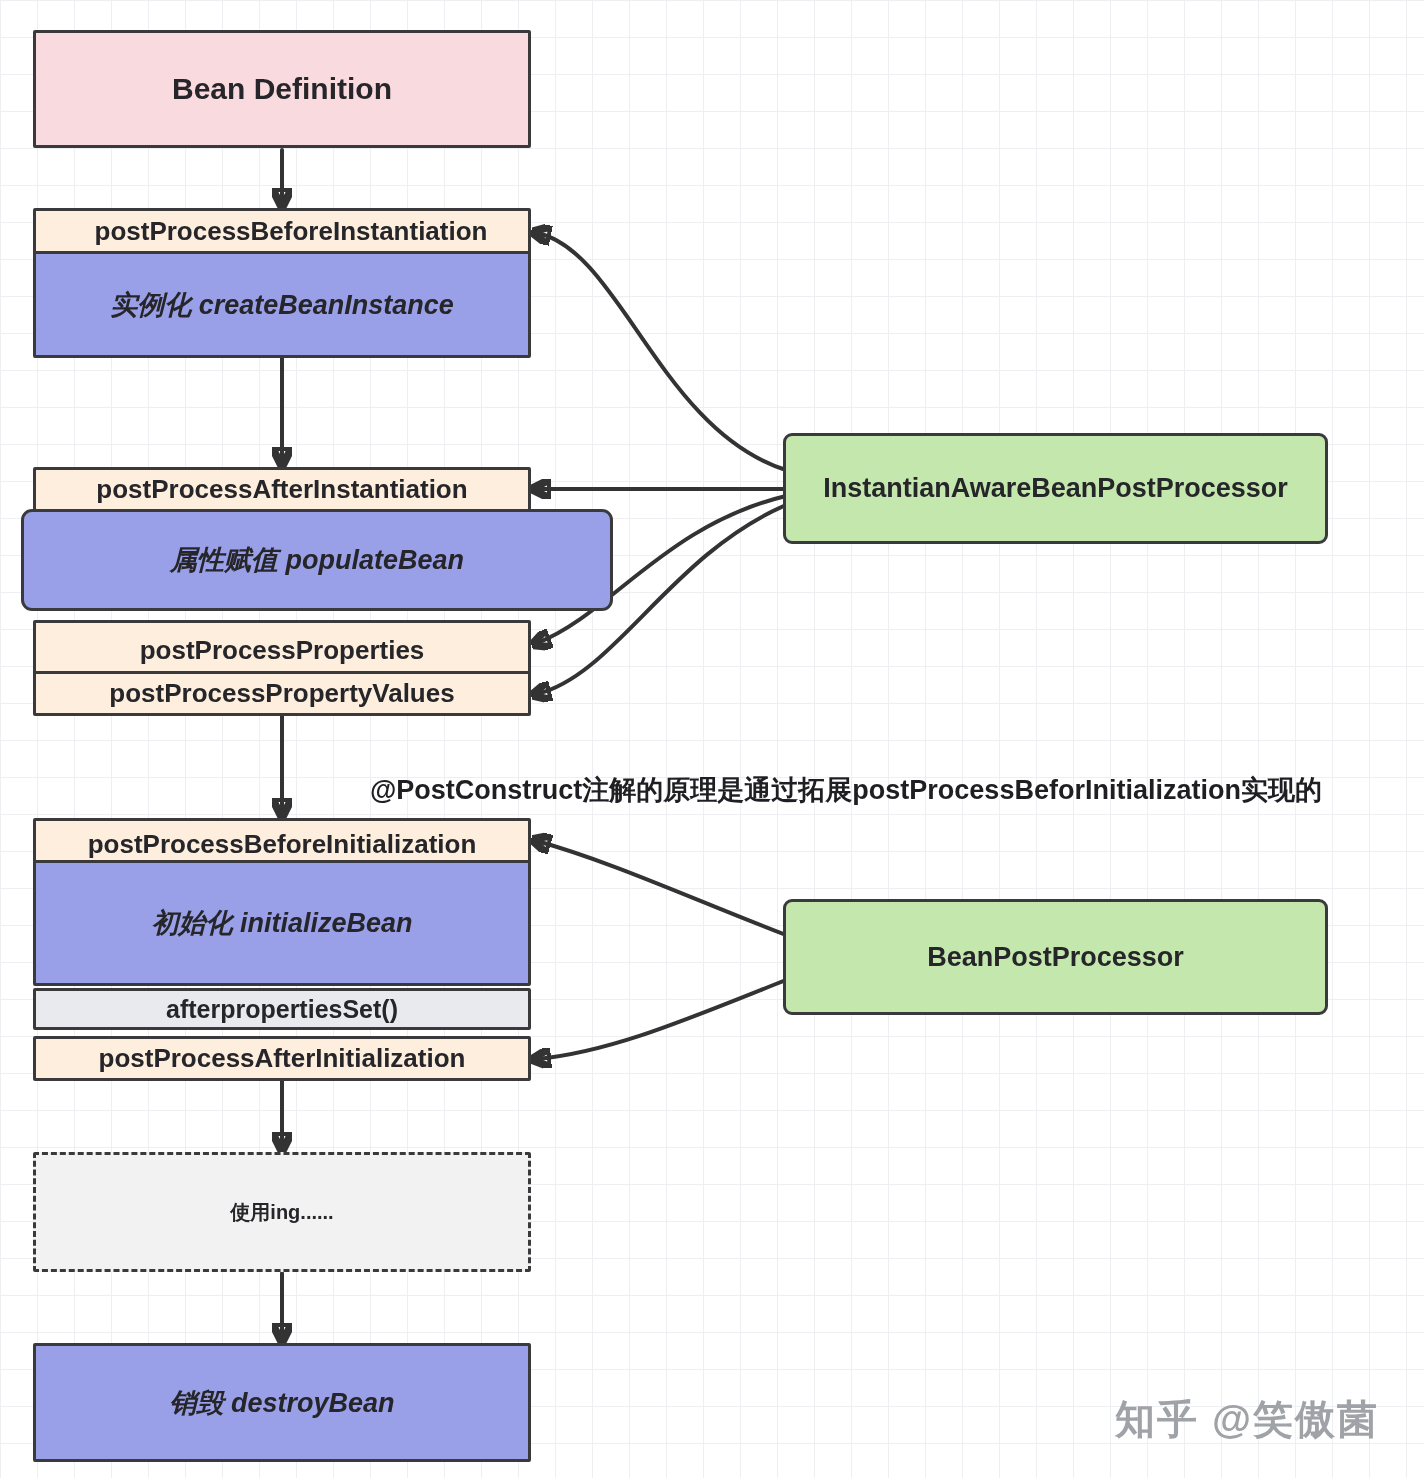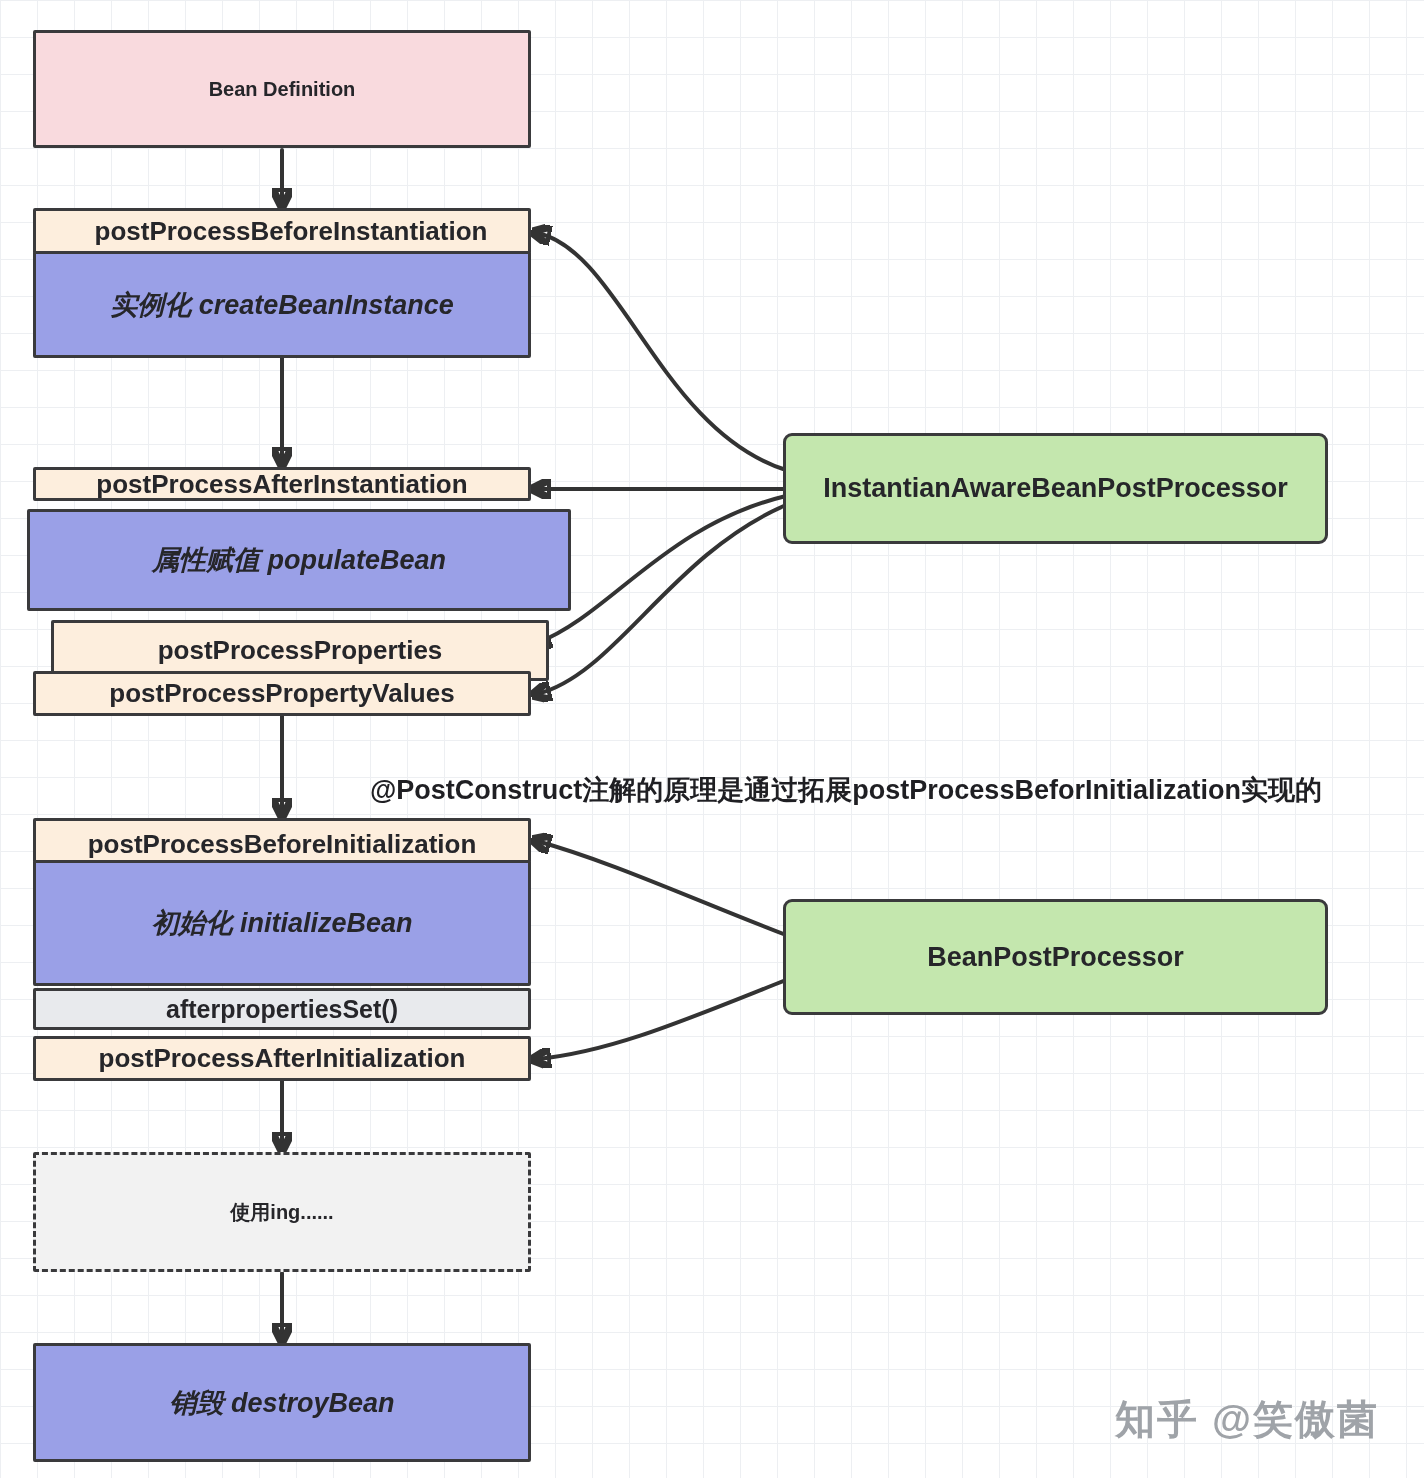--- a/index.html
+++ b/index.html
@@ -31,39 +31,39 @@
   .box {
     position:absolute;
     display:flex; align-items:center; justify-content:center;
     border:3px solid var(--border, #3a3a3c);
     font-weight:bold;
     text-align:center;
     font-size:26px;
     color:#26262a;
     border-radius:2px;
   }
-  .pink   { background: var(--pink,   #f9dade); font-size:20px; }
+  .pink   { background: var(--pink,   #f9dade); font-size:30px; }
   .cream  { background: var(--cream,  #fdeedd); }
   .purple { background: var(--purple, #9aa0e7); font-size:27px;font-style:italic; }
   .green  { background: var(--green,  #c4e7ae); border-radius:9px; font-size:27px; }
   .grey   { background: var(--gray_box, #e8eaed); font-size:25px; }
   .dashed {
     background: var(--dashed_box, #f2f2f2);
     border:3px dashed var(--border, #3a3a3c);
     font-size:20px;
     text-align:right;
   }
 
   
   .n-bean-def   { left:33px;  top:30px;   width:498px; height:118px; }
   .n-ppbi       { left:33px;  top:208px;  width:498px; height:46px;padding-left:18px;  }
   .n-create     { left:33px;  top:251px;  width:498px; height:107px; }
-  .n-ppai       { left:33px;  top:467px;  width:498px; height:34px;  }
-  .n-populate   { left:27px;  top:509px;  width:544px; height:102px; }
-  .n-ppp        { left:51px;  top:620px;  width:498px; height:61px;  }
+  .n-ppai       { left:33px;  top:467px;  width:498px; height:45px;  }
+  .n-populate   { left:21px;  top:509px;  width:592px; height:102px;border-radius:11px; }
+  .n-ppp        { left:33px;  top:620px;  width:498px; height:61px;  }
   .n-pppv       { left:33px;  top:671px;  width:498px; height:45px;  }
   .n-ppbinit    { left:33px;  top:818px;  width:498px; height:45px;align-items:flex-end;  }
   .n-init       { left:33px;  top:860px;  width:498px; height:126px; }
   .n-afterprops { left:33px;  top:988px;  width:498px; height:42px;  }
   .n-ppainit    { left:33px;  top:1036px; width:498px; height:45px;  }
   .n-using      { left:33px;  top:1152px; width:498px; height:120px; }
   .n-destroy    { left:33px;  top:1343px; width:498px; height:119px; }
   .n-iabpp      { left:783px; top:433px;  width:545px; height:111px; }
   .n-bpp        { left:783px; top:899px;  width:545px; height:116px; }
 

